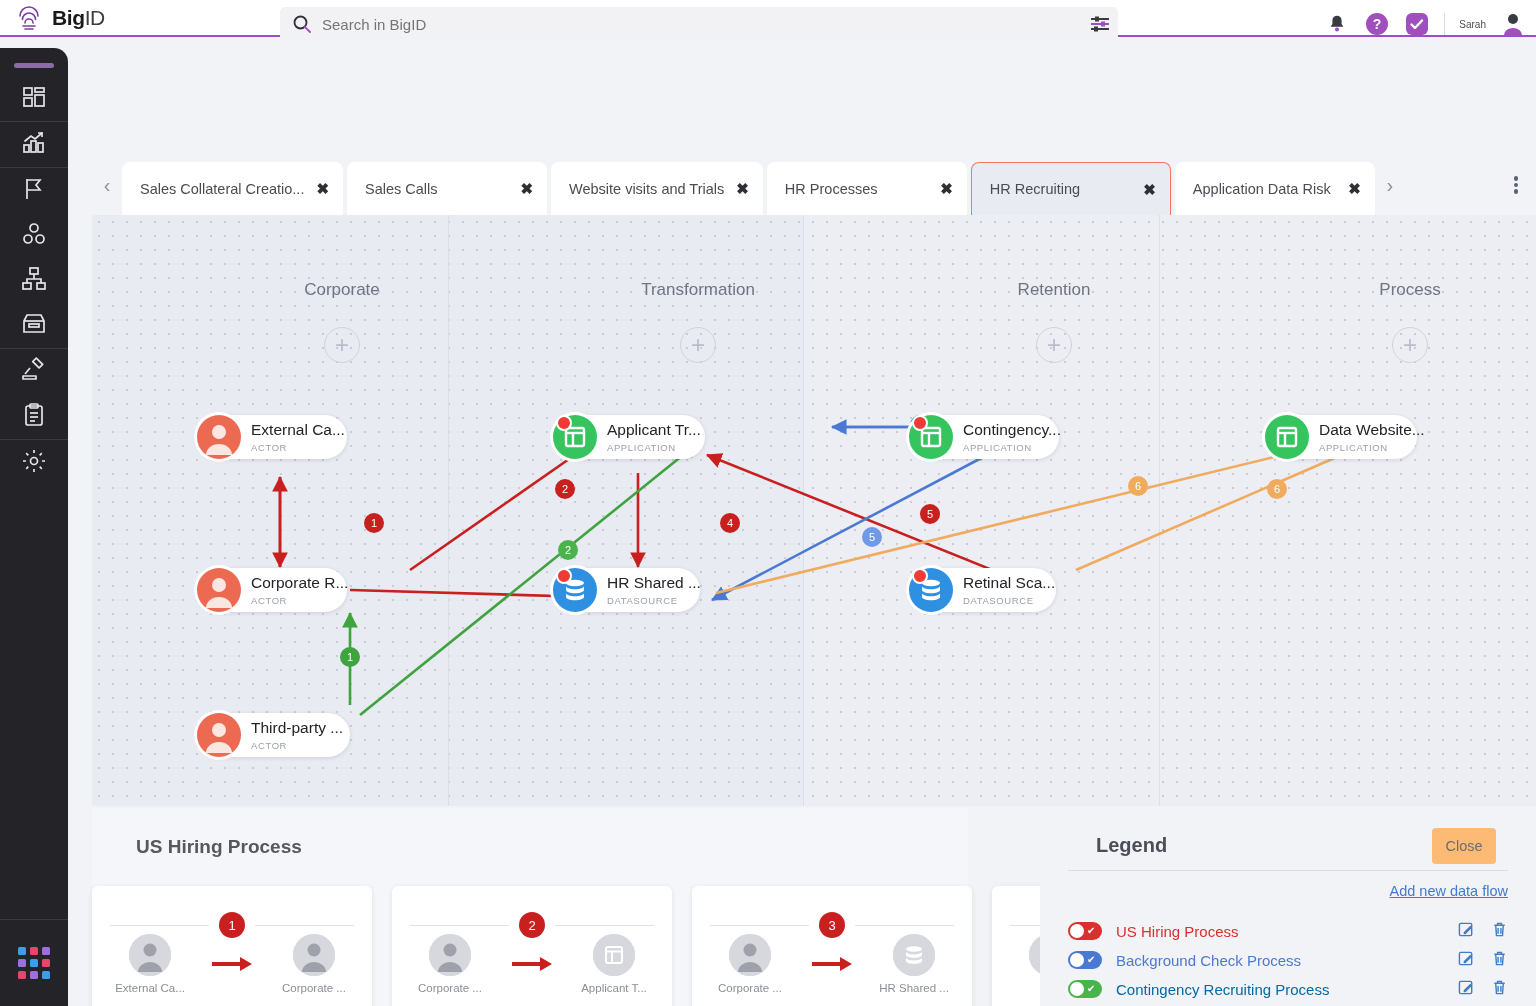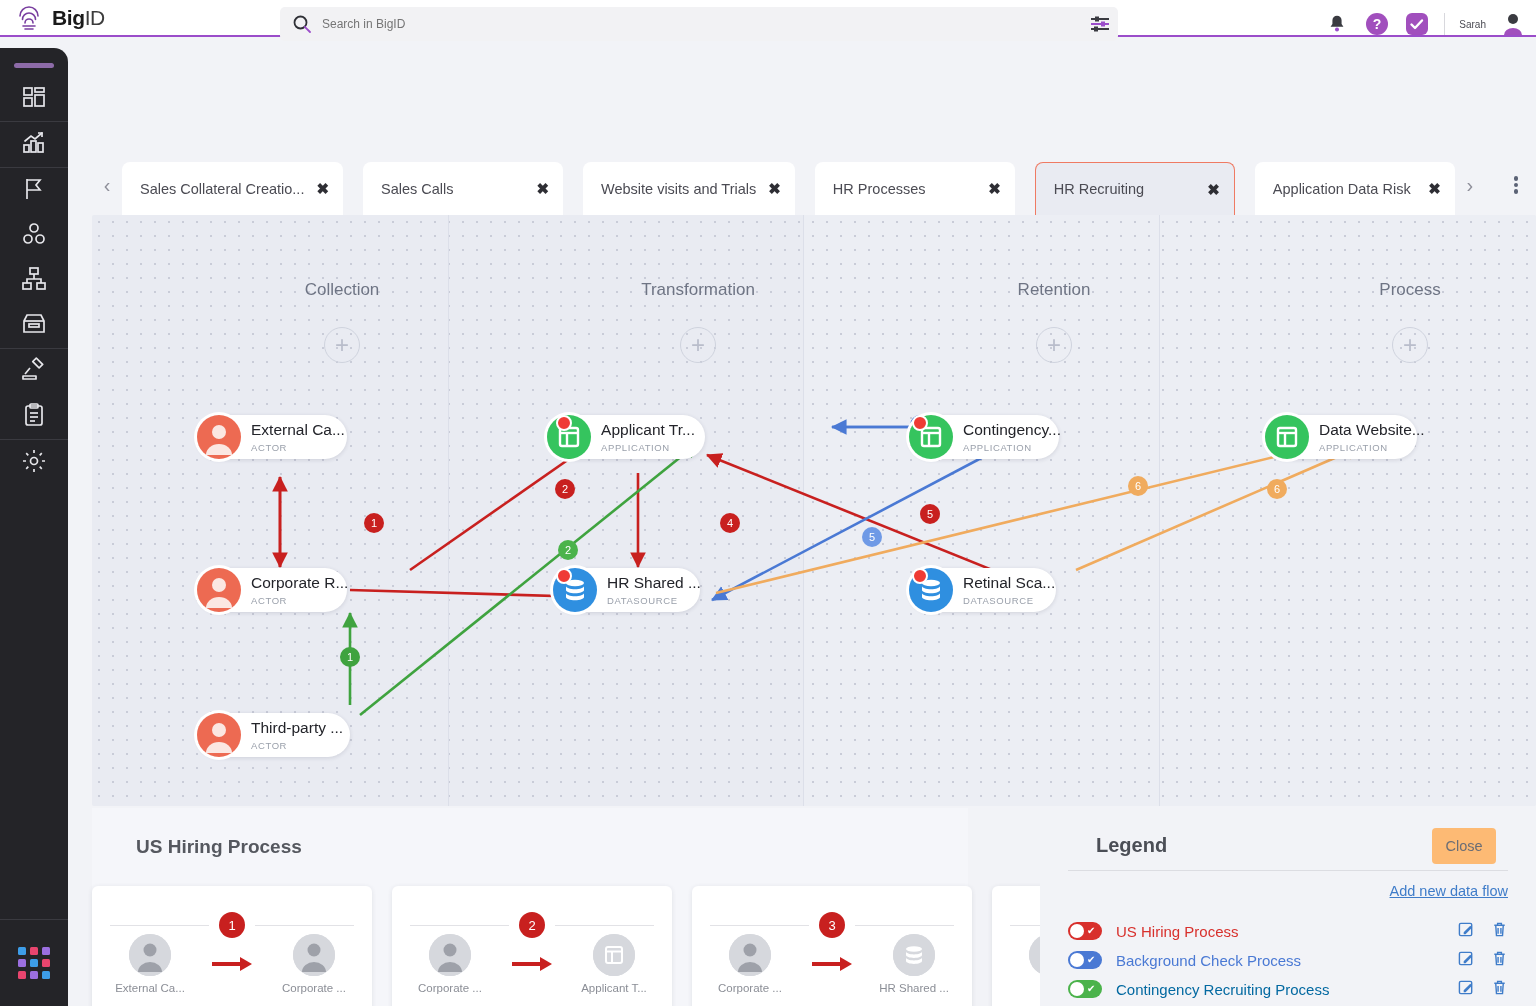--- a/index.html
+++ b/index.html
@@ -25,21 +25,21 @@
 
   #searchwrap {
     position: absolute; left: 280px; top: 7px;
     width: 838px; height: 34px;
     background: #f2f2f4; border-radius: 5px;
     display: flex; align-items: center;
   }
   #searchwrap .sicon { margin-left: 12px; width: 20px; height: 20px; }
   #searchinput {
     flex: 1; border: none; background: transparent; outline: none;
-    font-size: 12px; color: #8c8c93; margin-left: 10px;
+    font-size: 15px; color: #8c8c93; margin-left: 10px;
     font-family: "Liberation Sans", sans-serif;
   }
   #filterbtn { width: 36px; height: 34px; display:flex; align-items:center; justify-content:center; }
 
   #topright { position: absolute; right: 10px; top: 0; height: 48px; display: flex; align-items: center; gap: 14px; }
   .tr-icon { width: 26px; height: 26px; display:flex; align-items:center; justify-content:center; cursor:pointer;}
   .tr-sep { width: 1px; height: 22px; background: #d8d8dd; }
   #username { font-size: 10px; color: #4b4b53; }
   #avatar { width: 26px; height: 26px; }
 
@@ -71,21 +71,21 @@
   
   #tabbar {
     position: absolute; left: 24px; top: 107px; width: 1444px; height: 60px;
     background: #f2f3f7;
     display: flex; align-items: flex-end;
   }
   #tabs-scroll-left, #tabs-scroll-right {
     width: 30px; height: 60px; display:flex; align-items:center; justify-content:center;
     cursor:pointer; color:#8e8e99; font-size: 20px;
   }
-  #tabstrip { display: flex; align-items: flex-end; gap: 20px; height: 60px; overflow: hidden; }
+  #tabstrip { display: flex; align-items: flex-end; gap: 4px; height: 60px; overflow: hidden; }
   .tab {
     height: 53px; min-width: 200px; padding: 0 14px 0 18px;
     background: #ffffff; border-radius: 8px 8px 0 0;
     display: flex; align-items: center; justify-content: space-between; gap: 12px;
     cursor: pointer;
   }
   .tab .tlabel { font-size: 14.5px; color: #4b4b53; white-space: nowrap; }
   .tab .tclose { font-size: 15px; color: #2e2e34; font-weight: bold; cursor: pointer; line-height: 1;}
   .tab.active {
     background: #e9ebf2;
@@ -445,21 +445,21 @@
       <path d="M895,240 L620,385" stroke="#4a79d4" stroke-width="2.6" fill="none" marker-end="url(#ar-blu)"></path>
 
       <path d="M258,490 L258,398" stroke="#3fa33f" stroke-width="2.6" fill="none" marker-end="url(#ar-grn)"></path>
       <path d="M268,500 L606,228" stroke="#3fa33f" stroke-width="2.6" fill="none" marker-end="url(#ar-grn)"></path>
 
       <path d="M624,378 L1264,222" stroke="#f0ab5e" stroke-width="2.6" fill="none" marker-end="url(#ar-org)"></path>
       <path d="M984,355 L1268,232" stroke="#f0ab5e" stroke-width="2.6" fill="none" marker-end="url(#ar-org)"></path>
     </svg>
 
     <div id="colheads">
-        <div class="colhead" style="left: 250px;">Collection</div>
+        <div class="colhead" style="left: 250px;">Corporate</div>
         <div class="plusbtn" style="left: 250px;">+</div>
         <div class="colhead" style="left: 606px;">Transformation</div>
         <div class="plusbtn" style="left: 606px;">+</div>
         <div class="colhead" style="left: 962px;">Retention</div>
         <div class="plusbtn" style="left: 962px;">+</div>
         <div class="colhead" style="left: 1318px;">Process</div>
         <div class="plusbtn" style="left: 1318px;">+</div>
       </div>
     <div id="edgelabels">
         <div style="position: absolute; left: 282px; top: 308px; width: 20px; height: 20px; border-radius: 50%; background: rgb(200, 32, 31); color: rgb(255, 255, 255); font-size: 11px; display: flex; align-items: center; justify-content: center; transform: translate(-50%, -50%); z-index: 4;">1</div>
@@ -507,21 +507,21 @@
               <circle cx="22" cy="22" r="22" fill="#ed6a52"></circle>
               <circle cx="22" cy="17" r="7" fill="#fbe7e2"></circle>
               <path d="M9 40a13 11 0 0 1 26 0z" fill="#fbe7e2"></path>
             </svg>
           </span>
           <span class="ntxt">
             <span class="nname">Third-party ...</span>
             <span class="ntype">ACTOR</span>
           </span>
         </div>
-        <div class="node" style="left: 461px; top: 200px; width: 152px; justify-content: center;">
+        <div class="node" style="left: 461px; top: 200px; width: 152px;">
           <span class="ndot"></span>
           <span class="nicon">
             <svg viewBox="0 0 44 44" width="44" height="44">
               <circle cx="22" cy="22" r="22" fill="#35c45e"></circle>
               <rect x="13" y="13" width="18" height="18" rx="2" fill="none" stroke="#fff" stroke-width="2.4"></rect>
               <line x1="13" y1="18" x2="31" y2="18" stroke="#fff" stroke-width="2.4"></line>
               <line x1="20" y1="18" x2="20" y2="31" stroke="#fff" stroke-width="2.4"></line>
             </svg>
           </span>
           <span class="ntxt">

